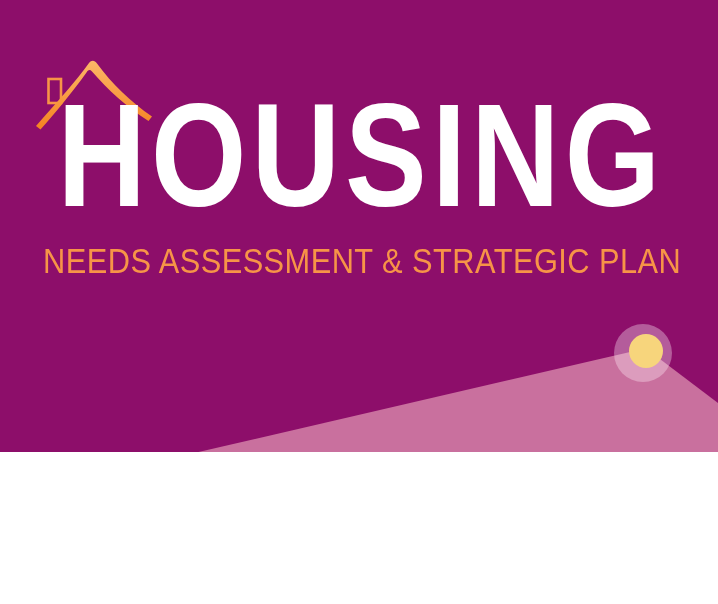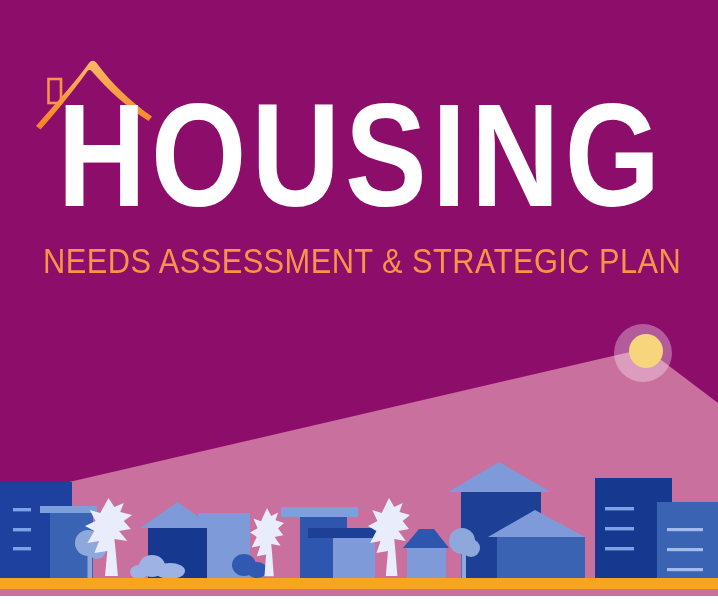--- a/index.html
+++ b/index.html
@@ -1,19 +1,19 @@
 <!DOCTYPE html>
 <html style="--background: #8d0e6a; --beam-pink: #c9709e; --sun-yellow: #f7d57c; --halo-white: rgba(255,238,247,0.35); --title-white: #ffffff; --accent-orange: #f79447; --roof-orange-light: #fcb768; --roof-orange-dark: #f58220; --ground-amber: #f7a41e; --navy: #16388f; --navy-deep: #1d4096; --royal: #1e409e; --royal-mid: #2e56ae; --blue-mid: #3b63b4; --steel: #7e9ad8; --steel-cap: #7da0dc; --tree-blue: #8fa8dc; --bush-light: #9fb2e4; --bush-royal: #3159b2; --tree-pale: #e9ecfb; --window-light: #7da2e8; --window-pale: #a3baee;"><head>
 <meta charset="utf-8">
 <style>
   html, body { margin: 0; padding: 0; background: #ffffff; }
   .poster {
     position: relative;
     width: 718px;
-    height: 596px;
+    height: 452px;
     overflow: hidden;
     background: var(--background, #8d0e6a);
     font-family: "Liberation Sans", "DejaVu Sans", sans-serif;
   }
   .scene {
     position: absolute;
     left: 0; top: 0;
     width: 718px; height: 604px;
     display: block;
   }

